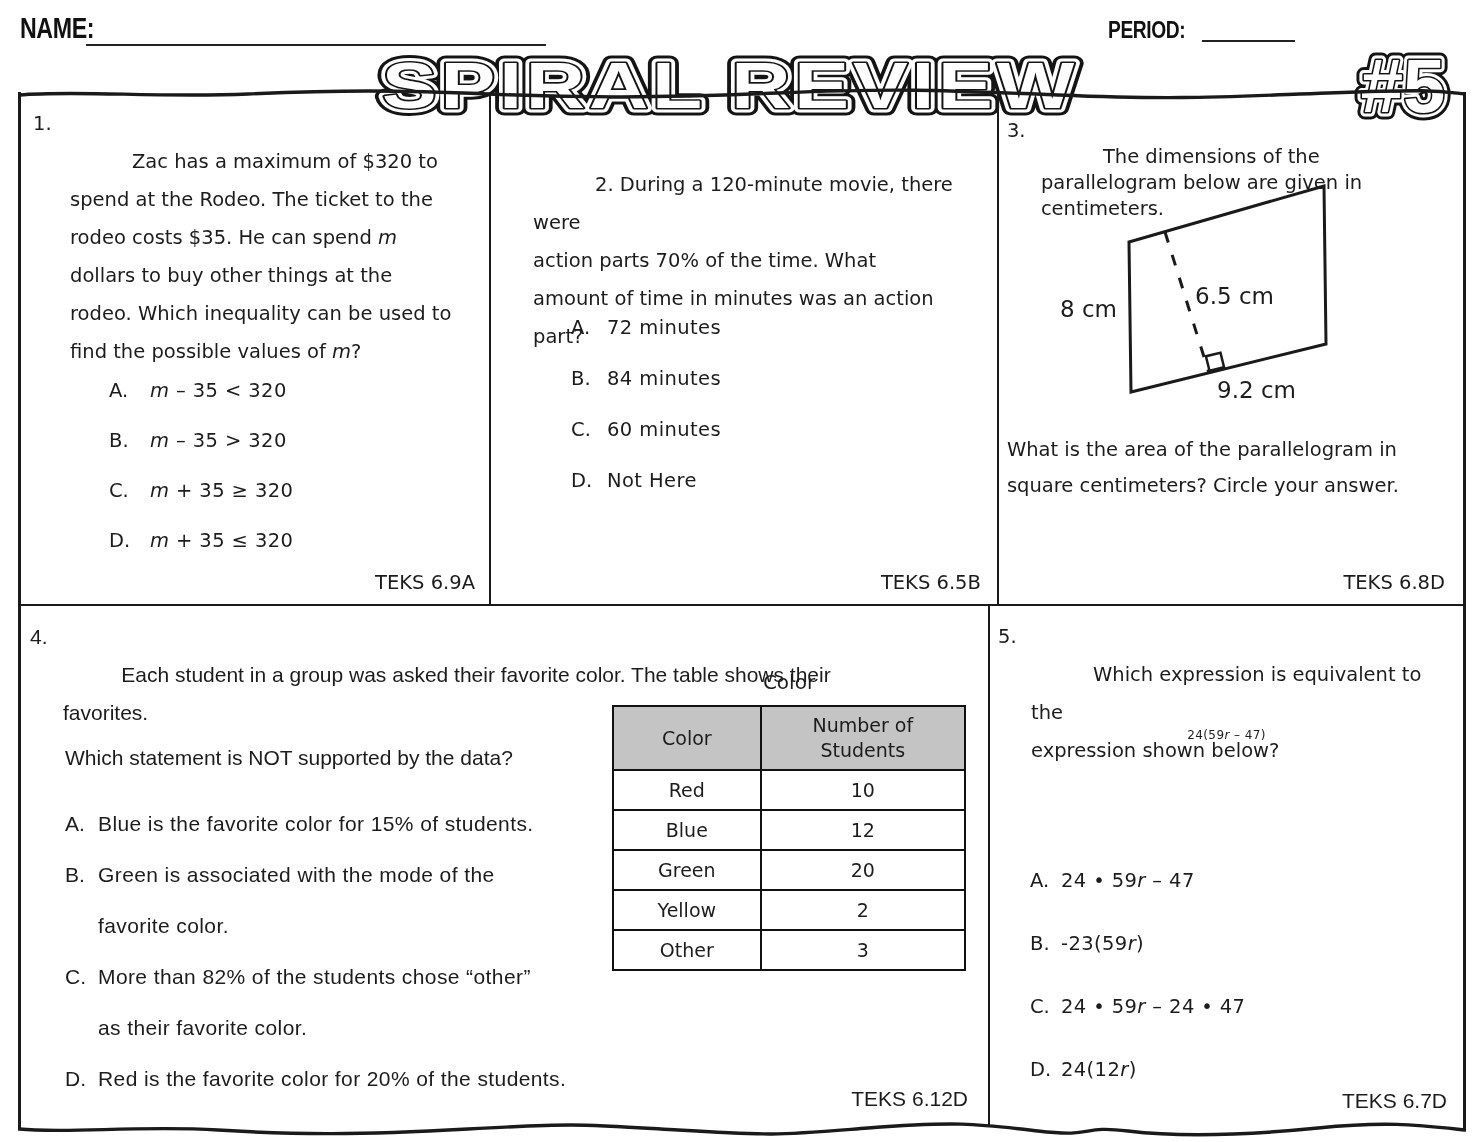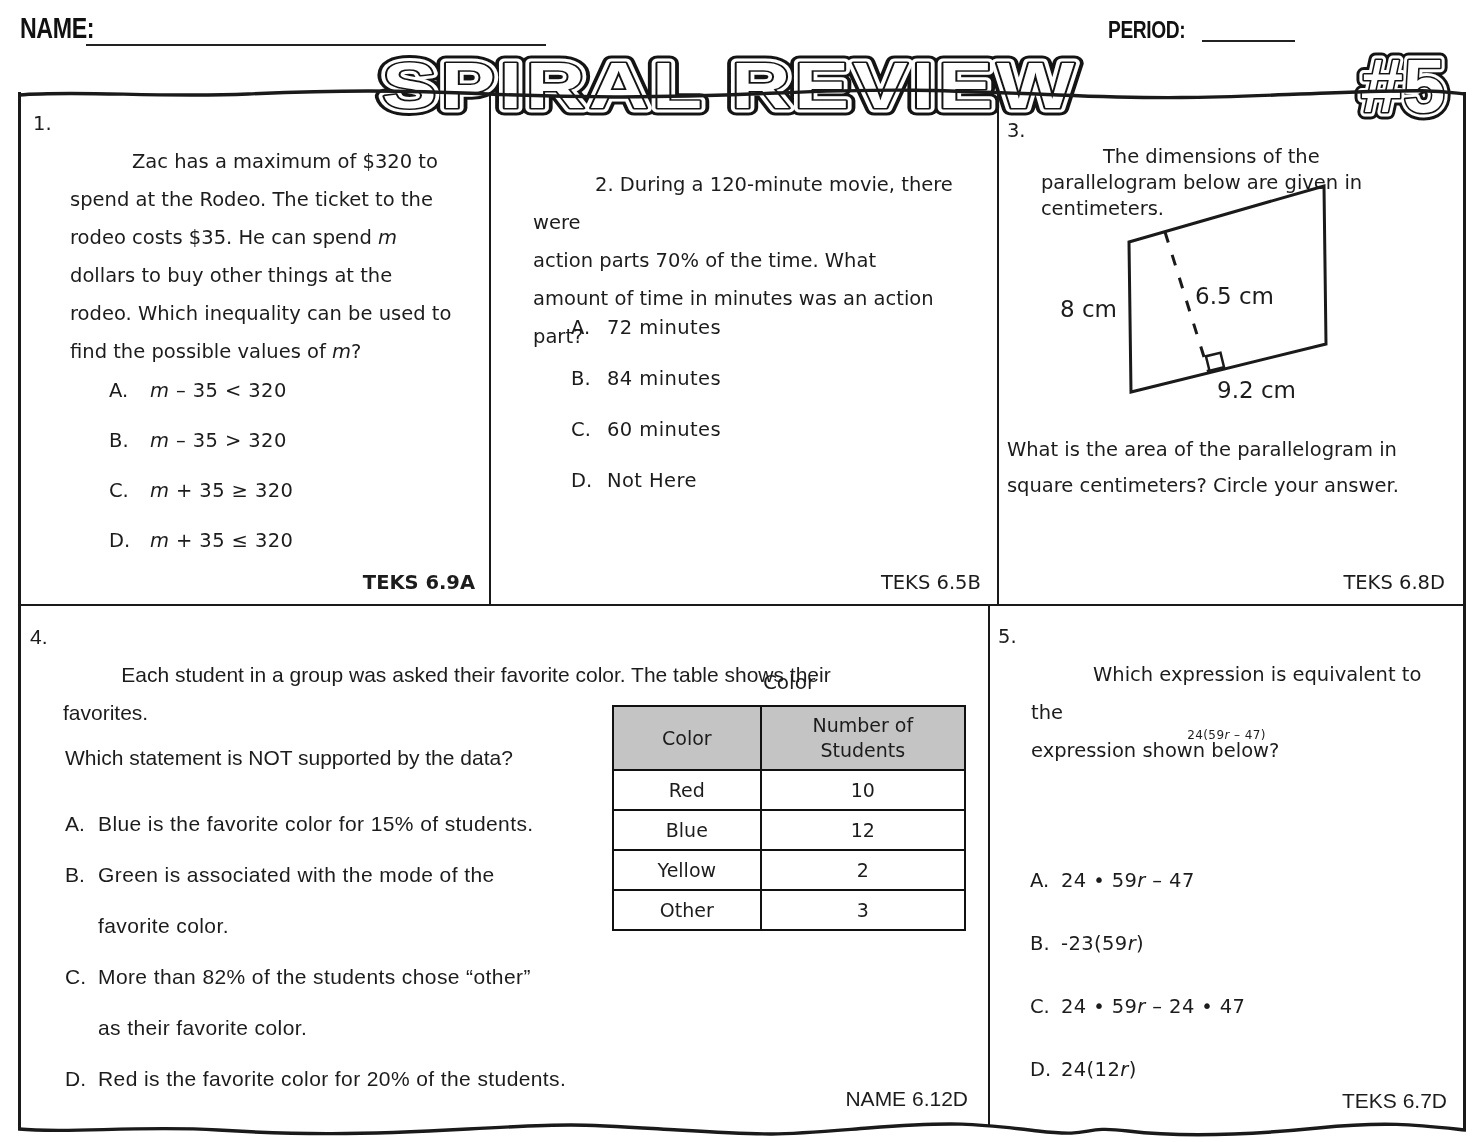--- a/index.html
+++ b/index.html
@@ -66,21 +66,21 @@
   table.colors th,table.colors td{border:2px solid #111;text-align:center;padding:0;}
   table.colors th{background:#c4c4c4;font-weight:400;height:62px;line-height:25px;}
   table.colors td{height:38px;}
   table.colors col.c1{width:178px;}
   
   #q5-text{left:8px;top:12px;width:450px;padding-left:33px;box-sizing:border-box;}
   #q5-expr{position:absolute;left:0;top:122px;width:100%;text-align:center;font-size:12px;letter-spacing:.4px;}
   #q5-choices{position:absolute;left:40px;top:262px;font-size:19.5px;}
   #q5-choices .choice{margin-bottom:37px;line-height:26px;}
   #q5-choices .lab{width:31px;}
-  .teks-1{right:14px;bottom:10px;font-weight:bold;}
+  .teks-1{right:14px;bottom:10px;}
   .teks-2{right:16px;bottom:10px;}
   .teks-3{right:18px;bottom:10px;}
   .teks-4{right:20px;bottom:16px;font-size:21px;}
   .teks-5{right:16px;bottom:14px;font-size:21px;}
   svg text.figlab{font-family:"DejaVu Sans",sans-serif;font-size:23px;fill:#1c1c1c;}
 </style>
 </head>
 <body>
 
 <div class="page">
@@ -216,20 +216,24 @@
             <tbody>
               <tr>
                 <td>Red</td>
                 <td>10</td>
               </tr>
               <tr>
                 <td>Blue</td>
                 <td>12</td>
               </tr>
               <tr>
+                <td>Green</td>
+                <td>20</td>
+              </tr>
+              <tr>
                 <td>Yellow</td>
                 <td>2</td>
               </tr>
               <tr>
                 <td>Other</td>
                 <td>3</td>
               </tr>
             </tbody>
           </table>
         </div>
@@ -248,21 +252,21 @@
           <div class="choice">
             <span class="lab">C.</span>
             <span class="ctext">More than 82% of the students chose “other”
 as their favorite color.</span>
           </div>
           <div class="choice">
             <span class="lab">D.</span>
             <span class="ctext">Red is the favorite color for 20% of the students.</span>
           </div>
         </div>
-        <div class="teks teks-4 cond">NAME 6.12D</div>
+        <div class="teks teks-4 cond">TEKS 6.12D</div>
       </div>
 
       <div class="panel" id="p5">
         <div class="q" id="q5-text">
           <span class="num">5.</span><span>Which expression is equivalent to the
 expression shown below?</span>
         </div>
         <div id="q5-expr"><span>24(59</span><span class="it">r</span><span> – 47)</span></div>
         <div id="q5-choices">
           <div class="choice">

